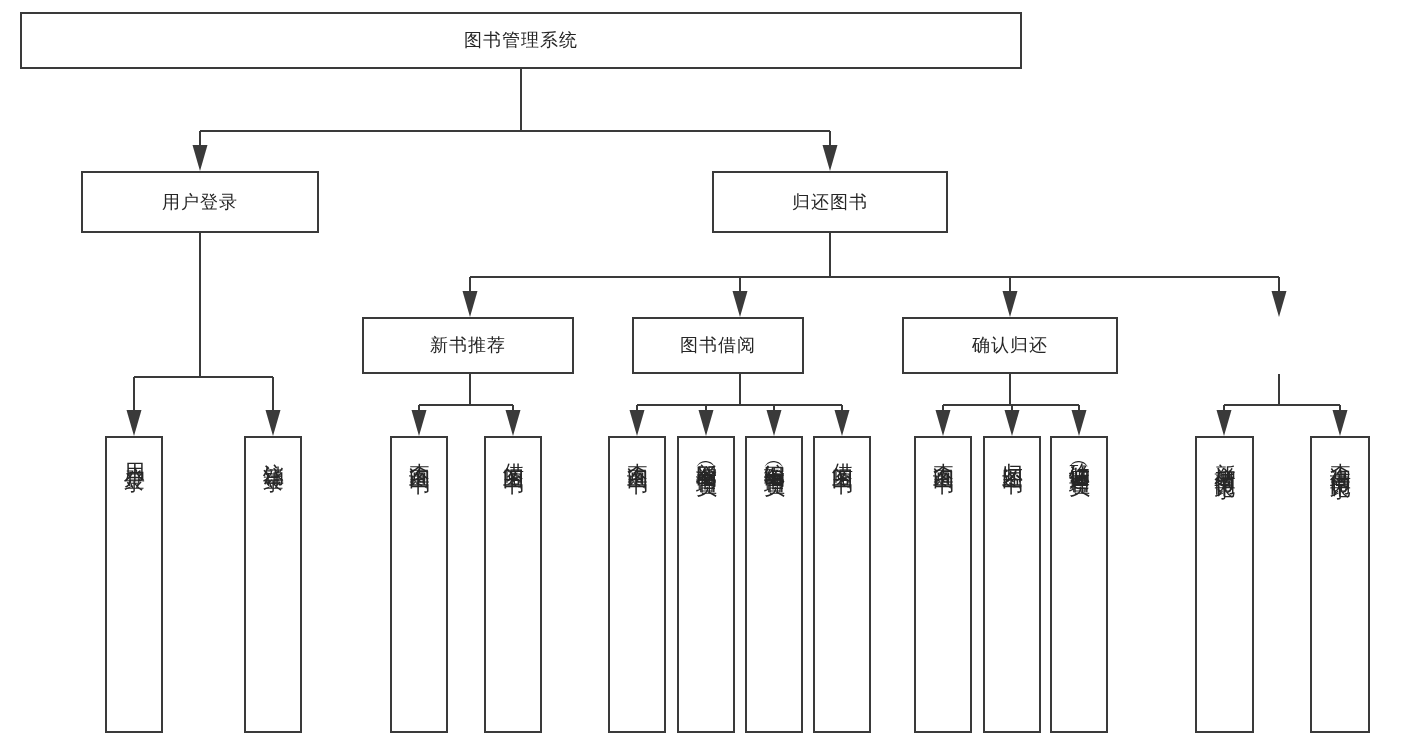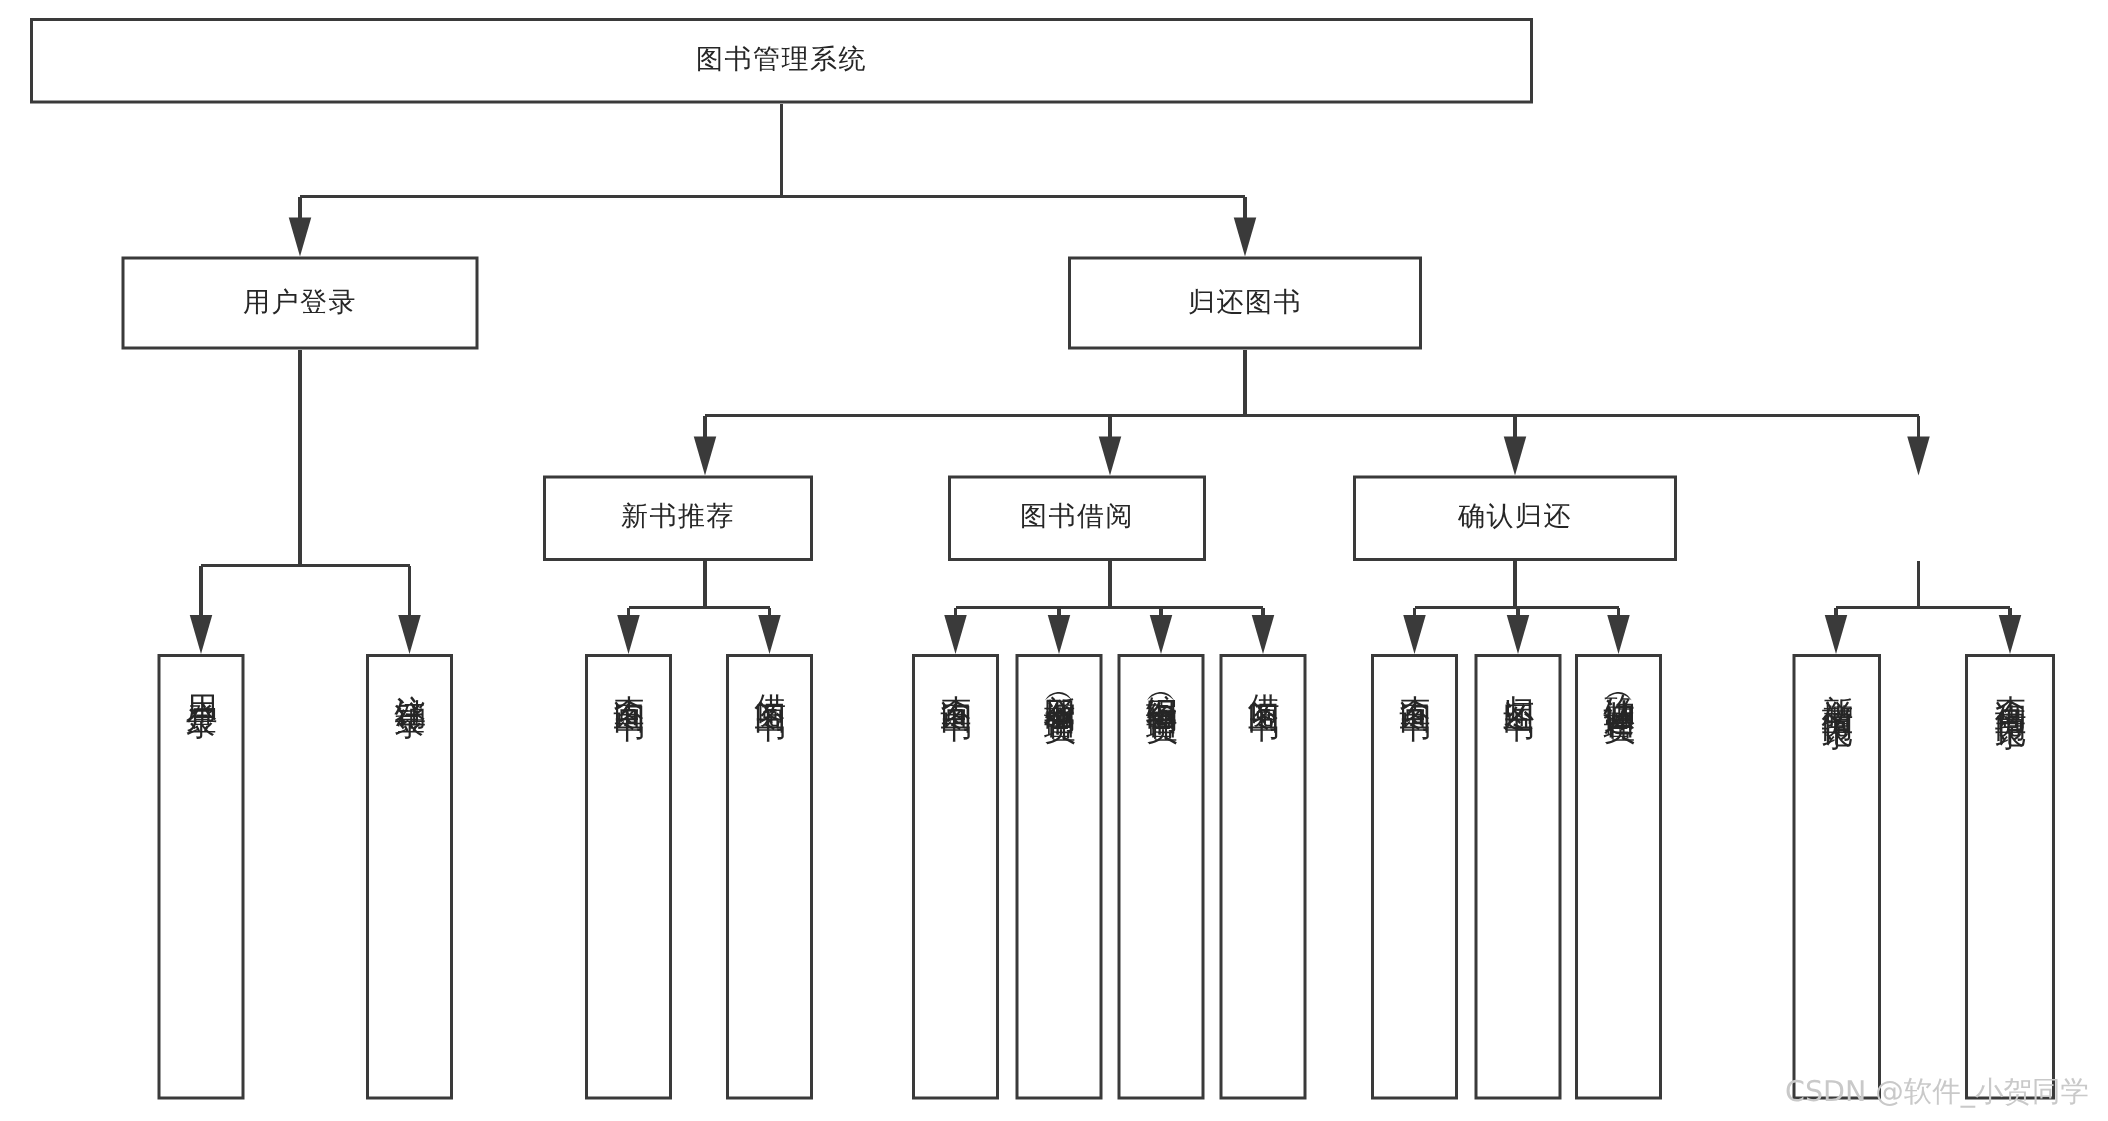--- a/index.html
+++ b/index.html
@@ -136,21 +136,21 @@
     <span class="node-label">图书管理系统</span>
   </div>
 
   <div class="node horizontal" id="node-l1-0" style="left: 81px; top: 171px; width: 238px; height: 62px;">
     <span class="node-label">用户登录</span>
   </div>
   <div class="node horizontal" id="node-l1-1" style="left: 712px; top: 171px; width: 236px; height: 62px;">
     <span class="node-label">归还图书</span>
   </div>
 
-  <div class="node horizontal" id="node-l2-0" style="left: 362px; top: 317px; width: 180px; height: 57px; align-items: center;">
+  <div class="node horizontal" id="node-l2-0" style="left: 362px; top: 317px; width: 212px; height: 57px; align-items: center;">
     <span class="node-label">新书推荐</span>
   </div>
   <div class="node horizontal" id="node-l2-1" style="left: 632px; top: 317px; width: 172px; height: 57px;">
     <span class="node-label">图书借阅</span>
   </div>
   <div class="node horizontal" id="node-l2-2" style="left: 902px; top: 317px; width: 216px; height: 57px;">
     <span class="node-label">确认归还</span>
   </div>
 
   <div class="node vertical" id="node-leaf-0" style="left: 105px; top: 436px; width: 58px; height: 297px;">
@@ -186,14 +186,13 @@
   <div class="node vertical tall-text" id="node-leaf-10" style="left: 1050px; top: 436px; width: 58px; height: 297px;">
       <span class="node-label">确认归还（管理员）</span>
     </div>
   <div class="node vertical" id="node-leaf-11" style="left: 1195px; top: 436px; width: 59px; height: 297px;">
       <span class="node-label">新增借阅记录</span>
     </div>
   <div class="node vertical" id="node-leaf-12" style="left: 1310px; top: 436px; width: 60px; height: 297px;">
       <span class="node-label">查询借阅记录</span>
     </div>
 
-  <div id="watermark" style="left: 1190px; top: 715px;">CSDN @软件_小贺同学</div>
 </div>
 
 </body></html>

